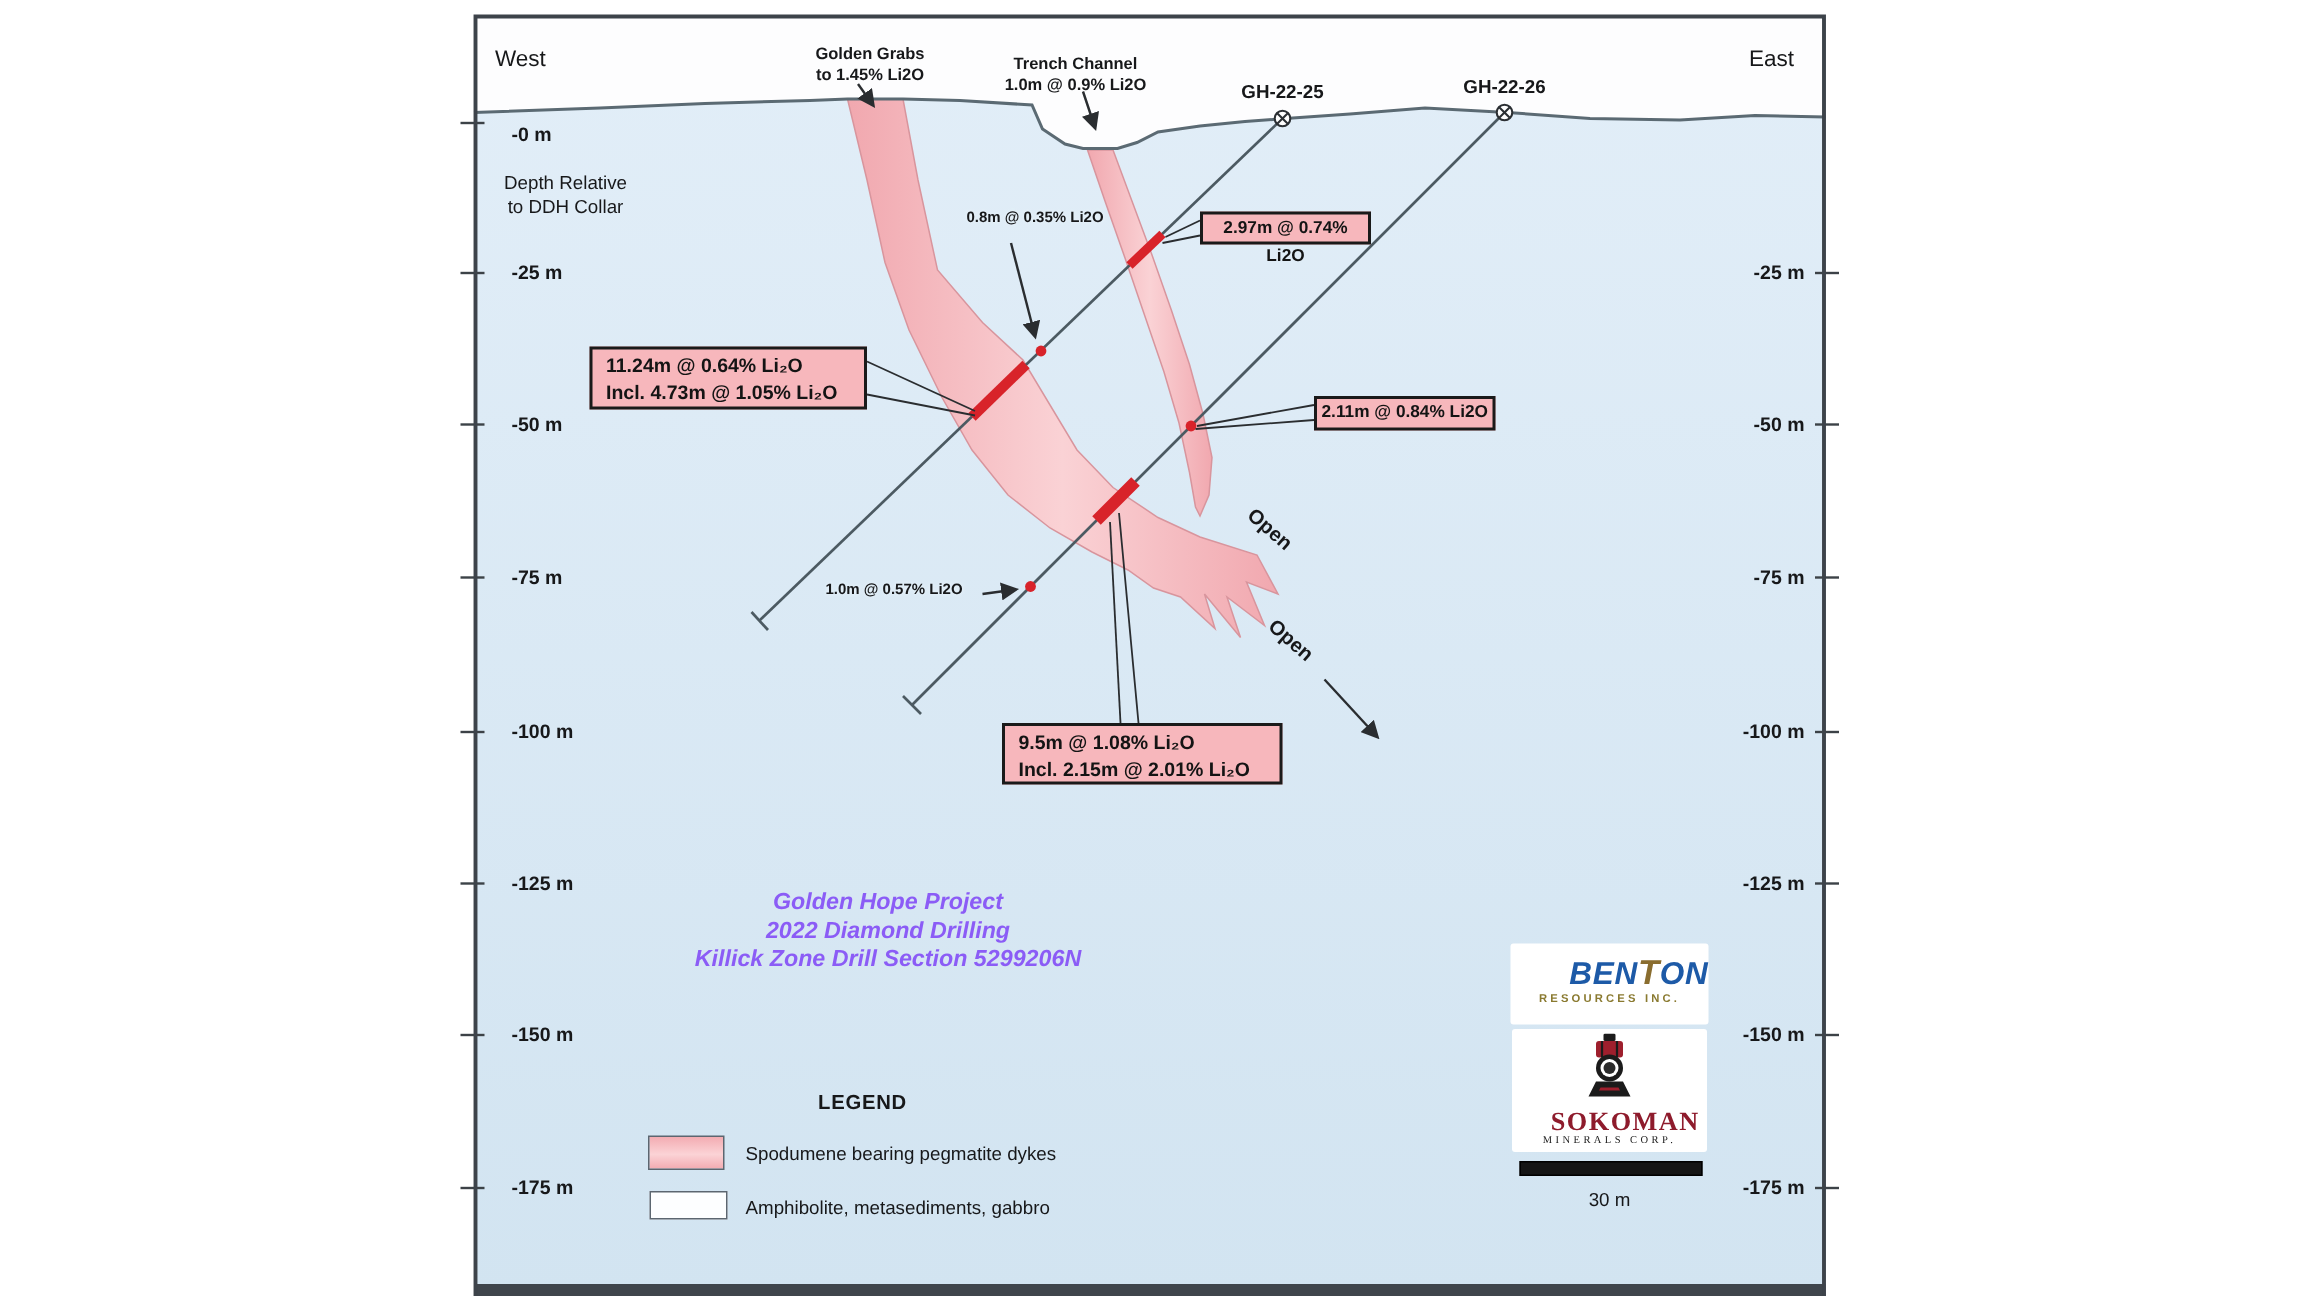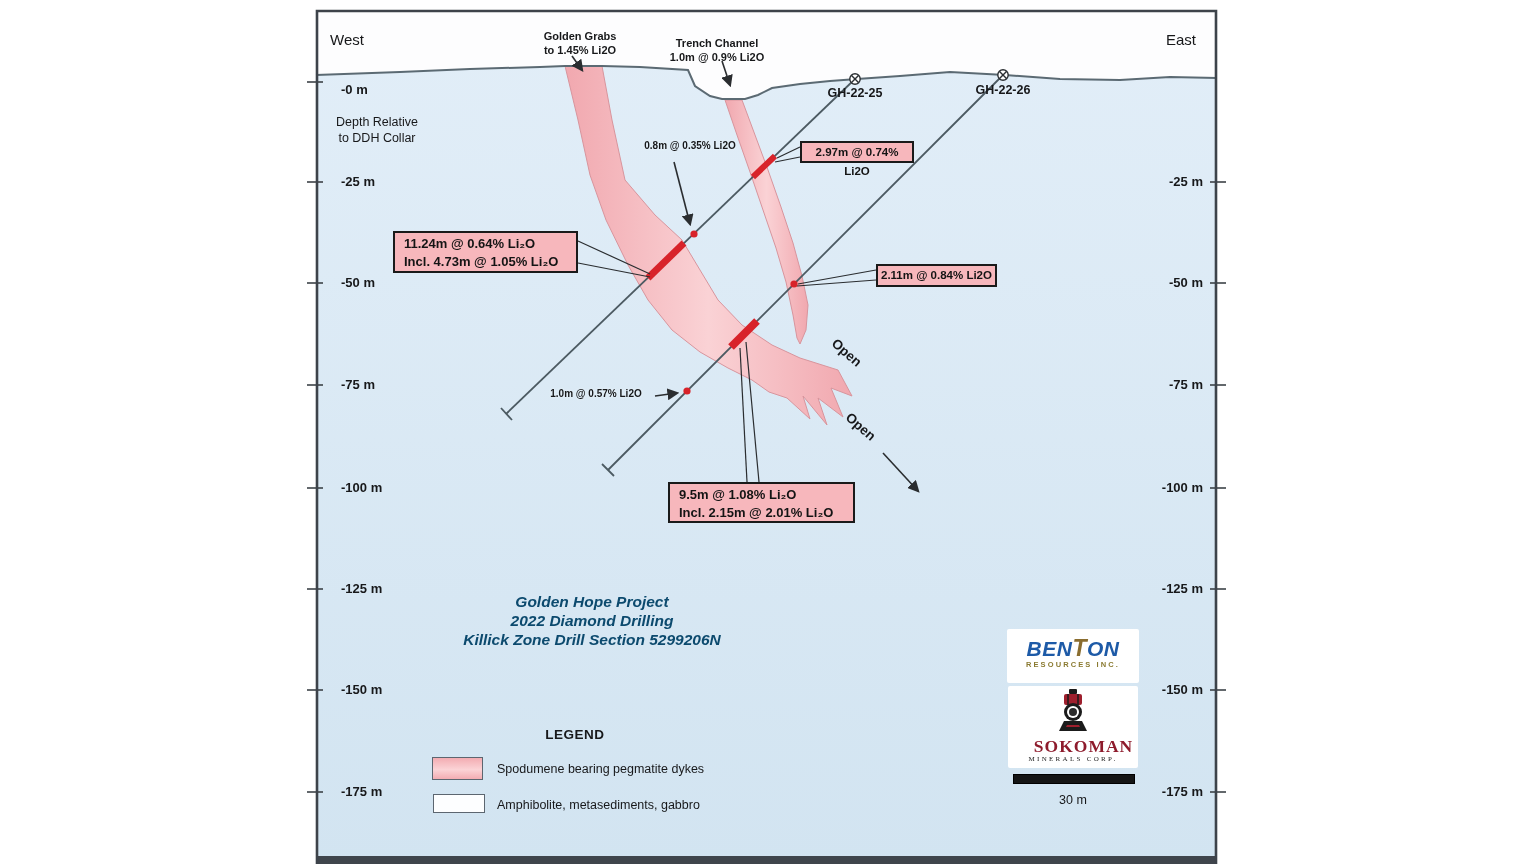--- a/index.html
+++ b/index.html
@@ -5,32 +5,32 @@
   html,body{margin:0;padding:0;background:#ffffff;}
   #stage{position:relative;width:1536px;height:864px;background:#ffffff;overflow:hidden;
          font-family:"Liberation Sans",sans-serif;color:#17181a;}
   #panel{position:absolute;left:316px;top:10px;width:901px;height:854px;}
   #panel svg{overflow:visible;display:block;}
   .lbl{position:absolute;white-space:nowrap;color:#17181a;}
   .depth{font-size:13px;font-weight:bold;width:70px;}
   .depth.left{text-align:left;}
   .depth.right{text-align:right;}
   .corner{font-size:15px;}
-  .holeid{font-size:12.5px;font-weight:bold;width:84px;text-align:center;margin-top:32px;}
+  .holeid{font-size:12.5px;font-weight:bold;width:84px;text-align:center;}
   .trench{font-size:11px;font-weight:bold;text-align:center;line-height:13.5px;width:130px;}
   .note{font-size:12.5px;text-align:center;line-height:16px;width:110px;}
   .callout{position:absolute;background:#f7b7bc;border:2px solid #1a1a1a;
            font-weight:bold;color:#141414;box-sizing:border-box;}
   .callout.two{font-size:13px;line-height:18px;padding:2px 0 2px 9px;}
   .callout.one{font-size:11.5px;text-align:center;line-height:19px;}
   .floatlbl{font-size:10px;font-weight:bold;text-align:center;width:112px;
             text-shadow:0 0 3px #e6f1f9,0 0 3px #e6f1f9;}
   .openlbl{font-size:13.5px;font-weight:bold;transform:rotate(41deg);width:46px;}
   .titleblock{font-size:15.5px;font-weight:bold;font-style:italic;text-align:center;
-              line-height:19px;width:424px;color:#0c4a6e;}
+              line-height:19px;width:424px;color:#8b5cf6;}
   .legtitle{font-size:13.5px;font-weight:bold;letter-spacing:.5px;width:80px;text-align:center;}
   .legitem{font-size:12.5px;}
   .swatch{position:absolute;box-sizing:border-box;}
   .sw-peg{background:linear-gradient(180deg,#f3acb2,#fbd3d6 55%,#f3acb2);border:1.5px solid #5c6670;}
   .sw-amph{background:#fdfeff;border:1.5px solid #5c6670;}
   .logobox{position:absolute;background:#ffffff;border-radius:2px;text-align:center;}
   .bentonword{font-size:21px;font-weight:bold;font-style:italic;letter-spacing:.5px;line-height:22px;margin-top:8px;}
   .bentonsub{font-size:7.5px;font-weight:bold;letter-spacing:2.1px;line-height:10px;}
   .sokoword{font-family:"Liberation Serif",serif;font-weight:bold;font-size:17.5px;letter-spacing:1px;line-height:18px;padding-left:21px;}
   .sokosub{font-family:Liberation Serif, serif;font-size:7px;letter-spacing:2.3px;line-height:9px;color:#222;}
@@ -201,21 +201,21 @@
     <span>Killick Zone Drill Section 5299206N</span>
   </div>
 
   <div class="lbl legtitle" style="left:535px;top:727px;">LEGEND</div>
   <div class="swatch sw-peg" style="left:432px;top:757px;width:51px;height:23px;"></div>
   <div class="lbl legitem" style="left:497px;top:762px;">Spodumene bearing pegmatite dykes</div>
   <div class="swatch sw-amph" style="left:433px;top:794px;width:52px;height:19px;"></div>
   <div class="lbl legitem" style="left:497px;top:798px;">Amphibolite, metasediments, gabbro</div>
 
   <div class="logobox" style="left:1007px;top:629px;width:132px;height:54px;">
-    <div class="bentonword" style="color:#1d5aa7;">
+    <div class="bentonword" style="color:#1d5aa7;text-align:right;">
       <span>BEN</span><span style="color:#8a6d2f;font-size:23px;">T</span><span>ON</span>
     </div>
     <div class="bentonsub" style="color:#8a7a30;">RESOURCES INC.</div>
   </div>
 
   <div class="logobox" style="left:1008px;top:686px;width:130px;height:82px;">
     <svg width="34" height="44" viewBox="0 0 34 44" style="margin-top:3px;">
       <rect x="13" y="0" width="8" height="5" rx="1" fill="#1b1b1b"></rect>
       <rect x="8" y="5" width="18" height="11" rx="2" fill="#9e1f2d"></rect>
       <line x1="12" y1="5" x2="12" y2="16" stroke="#1b1b1b" stroke-width="1.5"></line>

